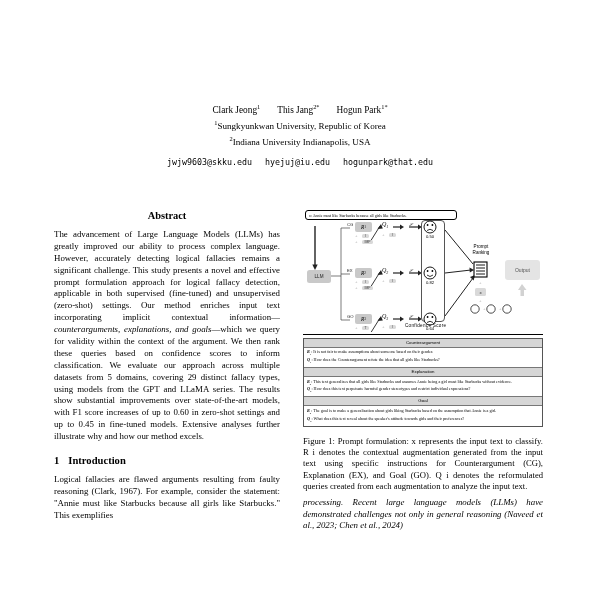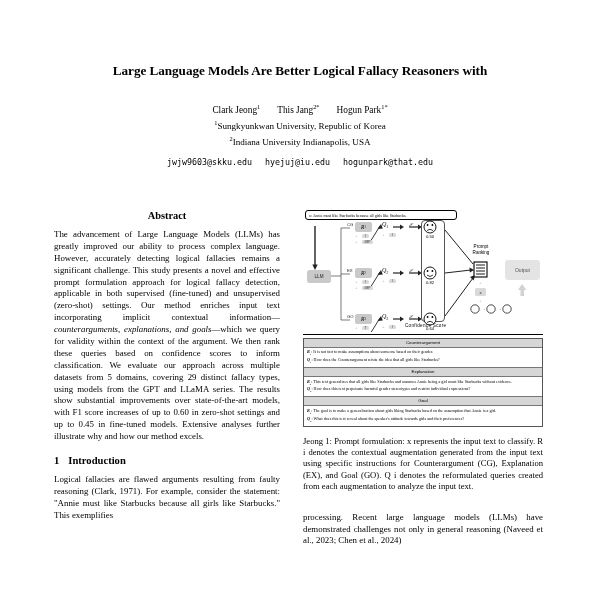--- a/index.html
+++ b/index.html
@@ -267,21 +267,21 @@
 
   .fig-caption-wrap { margin-top: 9px; }
 </style>
 </head>
 <body>
 
 <div class="page">
 
   <div class="title-block">
     <h1 class="paper-title">
-      <span>Large Language Models Are Better Logical Fallacy Reasoners with</span><br>
+      <br>
     </h1>
 
     <div class="authors">
       <div class="author-row">
         <span class="author"><span>Clark Jeong</span><sup>1</sup></span>
         <span class="author"><span>This Jang</span><sup>2*</sup></span>
         <span class="author"><span>Hogun Park</span><sup>1*</sup></span>
       </div>
       <div class="affil"><sup>1</sup><span>Sungkyunkwan University, Republic of Korea</span></div>
       <div class="affil"><sup>2</sup><span>Indiana University Indianapolis, USA</span></div>
@@ -296,21 +296,21 @@
   <div class="columns">
 
     <div class="col-left">
       <div class="section-center">Abstract</div>
       <p class="body">The advancement of Large Language Models (LLMs) has greatly improved our ability to process complex language. However, accurately detecting logical fallacies remains a significant challenge. This study presents a novel and effective prompt formulation approach for logical fallacy detection, applicable in both supervised (fine-tuned) and unsupervised (zero-shot) settings. Our method enriches input text incorporating implicit contextual information—<i>counterarguments, explanations, and goals</i>—which we query for validity within the context of the argument. We then rank these queries based on confidence scores to inform classification. We evaluate our approach across multiple datasets from 5 domains, covering 29 distinct fallacy types, using models from the GPT and LLaMA series. The results show substantial improvements over state-of-the-art models, with F1 score increases of up to 0.60 in zero-shot settings and up to 0.45 in fine-tuned models. Extensive analyses further illustrate why and how our method excels.</p>
 
       <div class="section-head">
         <span>1</span>
         <span>Introduction</span>
       </div>
-      <p class="body">Logical fallacies are flawed arguments resulting from faulty reasoning (Clark, 1971). For example, consider the statement: "Annie must like Starbucks because all girls like Starbucks." This exemplifies</p>
+      <p class="body">Logical fallacies are flawed arguments resulting from faulty reasoning (Clark, 1967). For example, consider the statement: "Annie must like Starbucks because all girls like Starbucks." This exemplifies</p>
     </div>
 
     <div class="col-right">
       <div class="figure">
 
         <div class="fig-diagram">
 
           <div class="input-box">
             <span class="mathvar">x</span><span>: Annie must like Starbucks because all girls like Starbucks.</span>
           </div>
@@ -478,23 +478,23 @@
               <span class="ft-sym"><span style="font-style: italic;">R</span><sub style="font-size: 0.65em;">3</sub></span><span>: The goal is to make a generalization about girls liking Starbucks based on the assumption that Annie is a girl.</span>
             </div>
             <div class="ft-line">
               <span class="ft-sym"><span style="font-style: italic;">Q</span><sub style="font-size: 0.65em;">3</sub></span><span>: What does this text reveal about the speaker's attitude towards girls and their preferences?</span>
             </div>
           </div>
         </div>
 
         <div class="fig-caption-wrap">
           <p class="caption">
-            <span>Jeong 1:</span>
+            <span>Figure 1:</span>
             <span>Prompt formulation: x represents the input text to classify. R i denotes the contextual augmentation generated from the input text using specific instructions for Counterargument (CG), Explanation (EX), and Goal (GO). Q i denotes the reformulated queries created from each augmentation to analyze the input text.</span>
           </p>
         </div>
       </div>
 
-      <p class="body" style="margin-top:19px;">processing. Recent large language models (LLMs) have demonstrated challenges not only in general reasoning (Naveed et al., 2023; Chen et al., 2024)</p>
+      <p class="body" style="margin-top:4px;font-style:italic;">processing. Recent large language models (LLMs) have demonstrated challenges not only in general reasoning (Naveed et al., 2023; Chen et al., 2024)</p>
     </div>
 
   </div>
 </div>
 
 </body></html>

